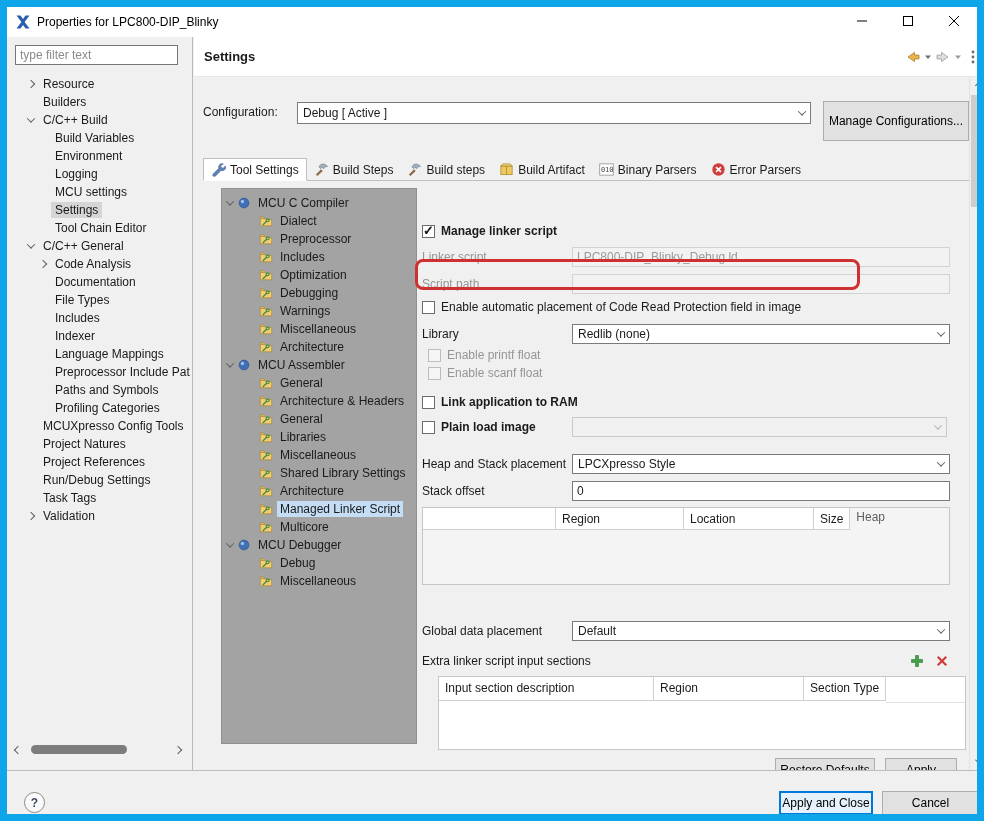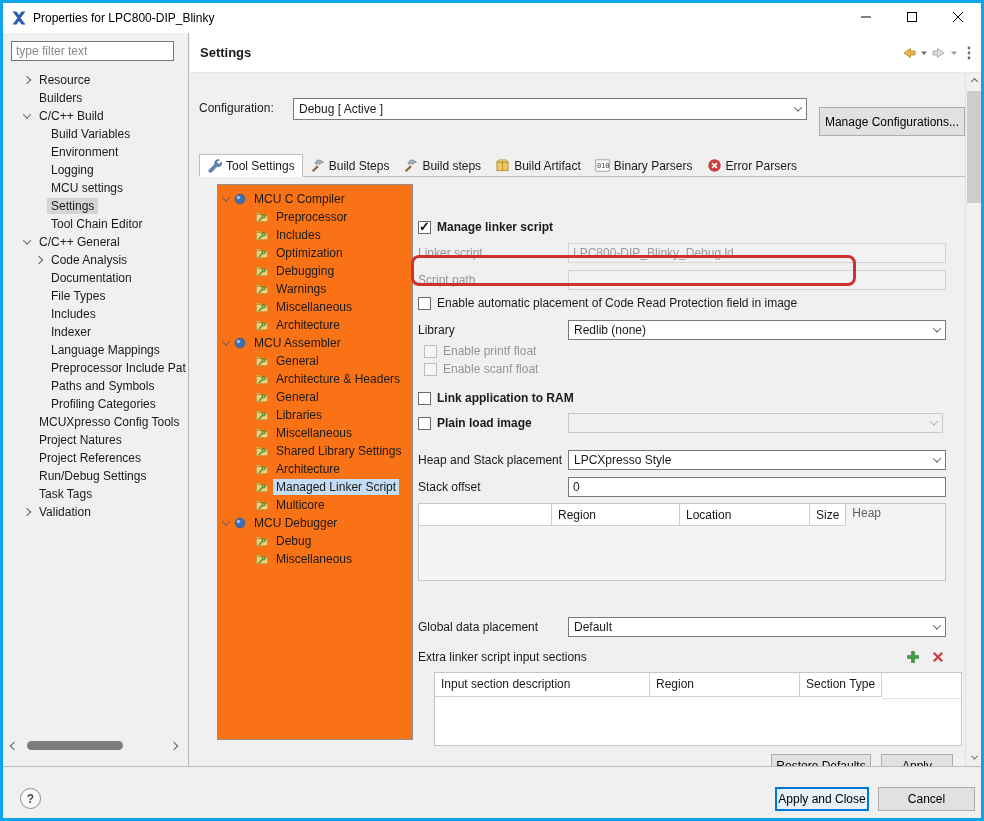--- a/index.html
+++ b/index.html
@@ -1,18 +1,18 @@
 <!DOCTYPE html>
 <html><head>
 <meta charset="utf-8">
 <style>
   * { margin:0; padding:0; box-sizing:border-box; }
   html,body { width:984px; height:821px; }
   body { font-family:"Liberation Sans", sans-serif; font-size:12px; color:#1a1a1a; background:#fff; }
-  .window { position:relative; width:984px; height:821px; background:#f0f0f0; border:3px solid #0ea5e9; overflow:hidden; }
+  .window { position:relative; width:984px; height:821px; background:#f0f0f0; border:7px solid #0ea5e9; overflow:hidden; }
 
   
   .titlebar { position:absolute; left:0; top:0; width:100%; height:30px; background:#fff; display:flex; align-items:center; }
   .app-icon { width:16px; height:16px; margin:0 6px 0 8px; flex:none; }
   .app-icon svg { width:16px; height:16px; display:block; }
   .title-text { flex:1; font-size:12px; color:#000; white-space:nowrap; }
   .win-controls { display:flex; height:30px; }
   .win-btn { width:46px; height:30px; display:flex; align-items:center; justify-content:center; }
   .win-btn svg { width:10px; height:10px; }
 
@@ -38,34 +38,34 @@
   
   .main { position:absolute; left:187px; top:30px; width:797px; height:733px; background:#f0f0f0; overflow:hidden; }
   .main-header { position:absolute; left:0; top:0; width:100%; height:40px; background:#fff; display:flex; align-items:center; padding:0 10px; border-bottom:1px solid #e8e8e8; }
   .page-title { font-weight:bold; font-size:13px; flex:1; }
   .nav { display:flex; align-items:center; gap:3px; padding-right:6px; }
   .nav svg { display:block; }
 
   .config-row { position:absolute; left:9px; top:64px; width:766px; height:24px; }
   .config-label { position:absolute; left:0; top:4px; }
   .config-combo { position:absolute; left:94px; top:1px; width:514px; height:22px; }
-  .manage-btn { position:absolute; left:620px; top:10px; width:146px; height:29px; background:#e1e1e1; border:1px solid #adadad; font:12px "Liberation Sans", sans-serif; display:flex; align-items:center; justify-content:center;text-align:center; }
+  .manage-btn { position:absolute; left:620px; top:0; width:146px; height:40px; background:#e1e1e1; border:1px solid #adadad; font:12px "Liberation Sans", sans-serif; display:flex; align-items:center; justify-content:center;text-align:center; }
 
   .combo { background:#fff; border:1px solid #7a7a7a; display:flex; align-items:center; overflow:hidden; }
   .combo .ct { flex:1; padding:0 5px; white-space:nowrap; overflow:hidden; }
   .combo .ca { width:16px; height:100%; display:flex; align-items:center; justify-content:center; flex:none; }
   .combo.disabled { background:#f0f0f0; border-color:#c9c9c9; }
   .combo.disabled .chev { border-color:#b0b0b0; }
 
   .tabbar { position:absolute; left:9px; top:121px; width:766px; height:23px; display:flex; align-items:flex-end; border-bottom:1px solid #bfbfbf; }
   .tab { display:flex; align-items:center; gap:4px; height:21px; padding:0 7px; white-space:nowrap; }
   .tab .ticon svg { width:15px; height:15px; display:block; }
   .tab.active { background:#fff; border:1px solid #bfbfbf; border-bottom:1px solid #fff; height:23px; margin-bottom:-1px; }
 
-  .tool-pane-tree { position:absolute; left:27px; top:151px; width:196px; height:556px; background:#f97316; border:1px solid #8f8f8f; overflow:hidden; padding-top:5px; }
+  .tool-pane-tree { position:absolute; left:27px; top:151px; width:196px; height:556px; background:#a3a3a3; border:1px solid #8f8f8f; overflow:hidden; padding-top:5px; }
   .ttrow { display:flex; align-items:center; height:18px; white-space:nowrap; }
   .ttrow.group { padding-left:5px; gap:4px; }
   .ttrow.leaf { padding-left:37px; gap:4px; }
   .ticon svg { width:14px; height:14px; display:block; }
   .ttlabel { padding:1px 3px; }
   .ttlabel.sel { background:#c4ddf5; }
 
   .options { position:absolute; left:228px; top:180px; width:528px; height:553px; }
   .row-label { position:absolute; left:0; height:20px; line-height:20px; white-space:nowrap; }
   .row-label.disabled, .cbrow.disabled .cbl { color:#959595; }
@@ -380,20 +380,31 @@
     <div class="tool-pane-tree" id="tool-tree">
         <div class="ttrow group">
           <span class="chev down"></span>
           <span class="ticon">
             <svg viewBox="0 0 16 16">
               <circle cx="8" cy="8" r="5.6" fill="#3f6fb5" stroke="#2a4f88" stroke-width="0.7"></circle>
               <circle cx="6.2" cy="6.2" r="2" fill="#9cc0ea"></circle>
             </svg>
           </span>
           <span class="ttlabel">MCU C Compiler</span>
+        </div>
+        <div class="ttrow leaf">
+          <span class="ticon">
+            <svg viewBox="0 0 16 16">
+              <path d="M1.5 5h5.2l1.2 1.4h6.6v7.1H1.5z" fill="#f3cd73" stroke="#ab8834" stroke-width="0.8"></path>
+              <path d="M1.5 5V3.4h4.1l1.1 1.6z" fill="#f3cd73" stroke="#ab8834" stroke-width="0.8"></path>
+              <path d="M4.3 12.6 8.7 8.2" stroke="#3f8f3f" stroke-width="1.5"></path>
+              <circle cx="9.9" cy="7.1" r="1.7" fill="none" stroke="#3f8f3f" stroke-width="1.3"></circle>
+            </svg>
+          </span>
+          <span class="ttlabel">Dialect</span>
         </div>
         <div class="ttrow leaf">
           <span class="ticon">
             <svg viewBox="0 0 16 16">
               <path d="M1.5 5h5.2l1.2 1.4h6.6v7.1H1.5z" fill="#f3cd73" stroke="#ab8834" stroke-width="0.8"></path>
               <path d="M1.5 5V3.4h4.1l1.1 1.6z" fill="#f3cd73" stroke="#ab8834" stroke-width="0.8"></path>
               <path d="M4.3 12.6 8.7 8.2" stroke="#3f8f3f" stroke-width="1.5"></path>
               <circle cx="9.9" cy="7.1" r="1.7" fill="none" stroke="#3f8f3f" stroke-width="1.3"></circle>
             </svg>
           </span>

